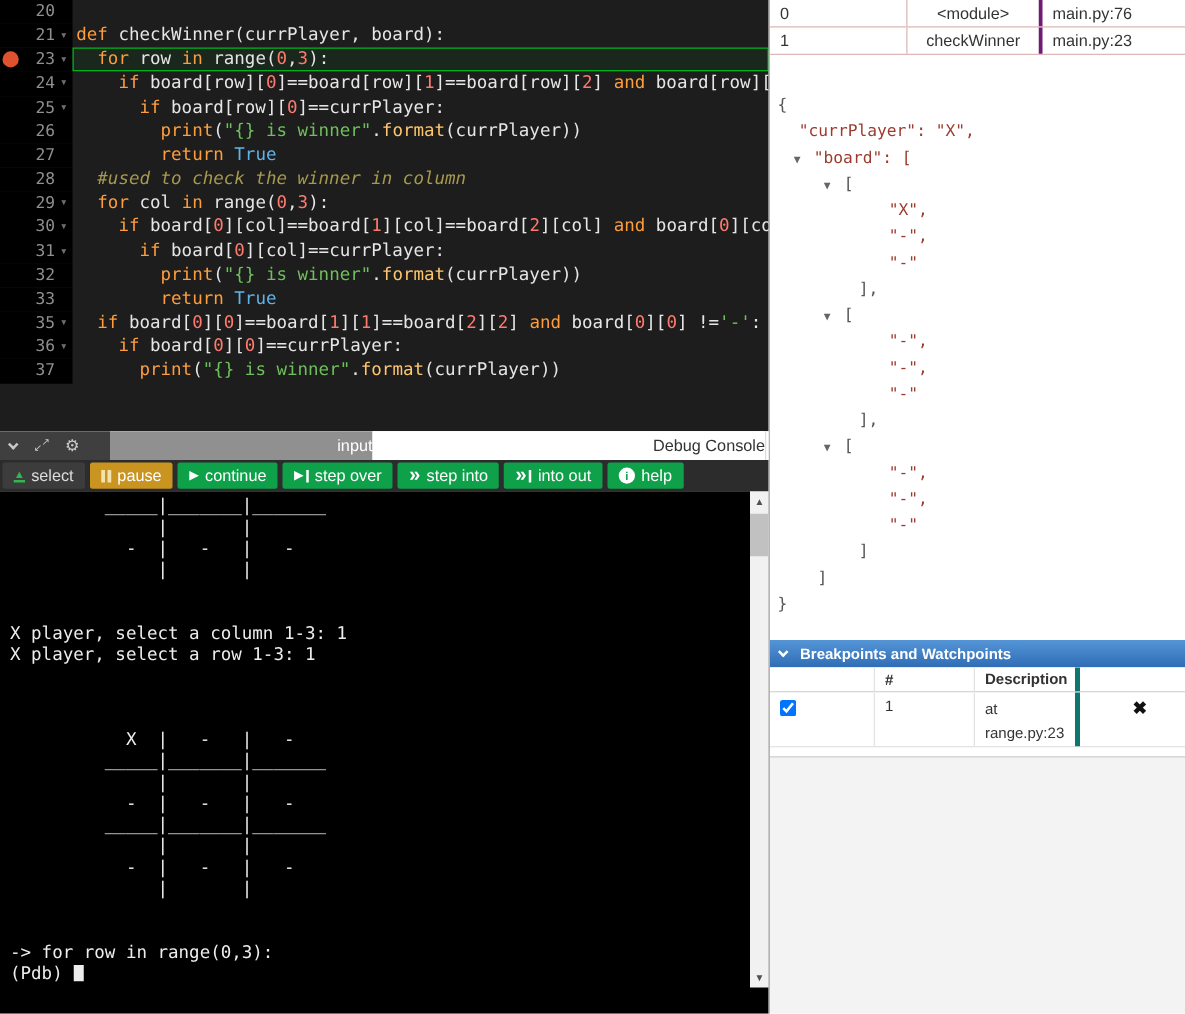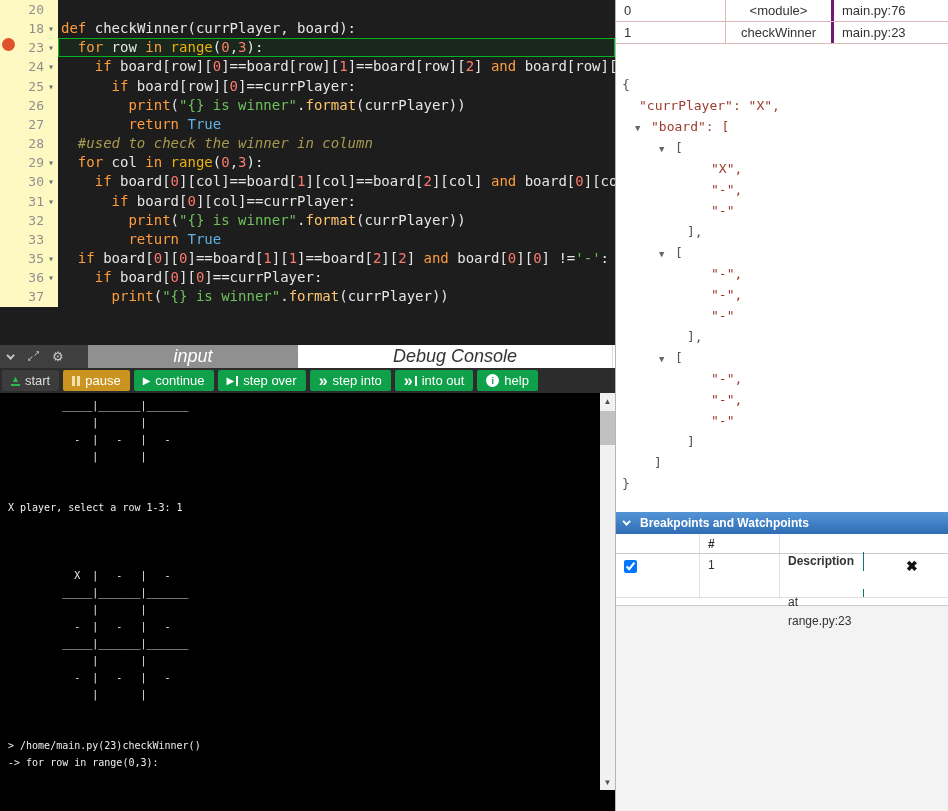--- a/index.html
+++ b/index.html
@@ -5,51 +5,51 @@
   * { margin:0; padding:0; box-sizing:border-box; }
   html,body { width:948px; height:811px; overflow:hidden; background:#fff;
               font-family:"Liberation Sans", sans-serif; }
   #app { position:relative; width:948px; height:811px; }
 
   
   #editor { position:absolute; left:0; top:0; width:615px; height:345px;
             background:#1d1d1d; overflow:hidden; }
   .ed-line { display:flex; height:19.166px; line-height:19.166px;
              font-family:"DejaVu Sans Mono", monospace; font-size:14px; white-space:pre; }
-  .gutter { flex:0 0 58px; background:#fef9c3; color:#8f8f8f; display:flex;
-            font-size:13px; }
+  .gutter { flex:0 0 58px; background:#000000; color:#8f8f8f; display:flex;
+            align-items:center; font-size:13px; }
   .bp-dot { flex:0 0 13px; width:13px; height:13px; margin-left:2px; border-radius:50%; }
   .bp-dot.on { background:#e0512e; }
   .lnum { flex:1; text-align:right; }
   .fold { flex:0 0 14px; text-align:center; color:#707070; font-size:10px; }
   .code { flex:1; color:#e6e6e6; padding-left:3px; overflow:hidden; }
   .code.cur { outline:1px solid #00b41e; outline-offset:-1px; background:rgba(0,180,30,0.07); }
   .tk-k { color:#ff9d3c; }
   .tk-c { color:#a79a4f; font-style:italic; }
   .tk-s { color:#6ec05b; }
-  .tk-g { color:#eab308; }
+  .tk-g { color:#e5e5e5; }
   .tk-b { color:#ff9d3c; }
   .tk-m { color:#ffc66d; }
   .tk-n { color:#ff7a6e; }
   .tk-t { color:#5fb3e8; }
   .tk-p, .tk-f { color:#e6e6e6; }
 
   
   #toolbar { position:absolute; left:0; top:345px; width:615px; height:23px;
              display:flex; background:#fff; }
   .tool-icons { flex:0 0 88px; background:#3f3f3f; display:flex; align-items:center;
                 gap:12px; padding-left:9px; }
   .chevdark { width:6px; height:6px; border-left:2px solid #c9c9c9;
               border-bottom:2px solid #c9c9c9; transform:rotate(-45deg) translateY(-2px); }
   .resize { position:relative; width:13px; height:13px; color:#c9c9c9; }
   .resize i { position:absolute; font-style:normal; font-size:8px; line-height:8px; }
   .resize i:first-child { right:0; top:0; }
   .resize i:last-child { left:0; bottom:0; }
   .gear { color:#c9c9c9; font-size:13px; line-height:13px; }
-  .tab { font-size:18px; line-height:23px; text-align:center; cursor:pointer;font-style:italic; }
+  .tab { font-size:13px; line-height:23px; text-align:right; cursor:pointer; }
   .tab-input { flex:0 0 210px; background:#909090; color:#fff; }
   .tab-debug { flex:0 0 315px; background:#fff; color:#333; border-right:1px solid #ddd; }
 
   
   #debugbar { position:absolute; left:0; top:368px; width:615px; height:25px;
               background:#2c2c2c; display:flex; align-items:center; padding-left:2px; }
   .btn { height:21px; border:none; border-radius:2px; font-size:13px;
          font-family:"Liberation Sans", sans-serif; display:flex; align-items:center;
          gap:5px; padding:0 9px; margin-right:4px; cursor:pointer; }
   .btn-start { background:#3c3c3c; color:#ddd; }
@@ -62,21 +62,21 @@
   .tri { font-size:10px; line-height:10px; }
   .bar { display:inline-block; width:2px; height:10px; background:#fff; margin-left:-3px; }
   .chev { font-size:16px; font-weight:bold; line-height:12px; }
   .helpc { width:13px; height:13px; border-radius:50%; background:#fff; color:#0fa04a;
            font-size:9px; font-weight:bold; display:inline-flex; align-items:center;
            justify-content:center; }
 
   
   #console { position:absolute; left:0; top:393px; width:615px; height:418px;
              background:#000; overflow:hidden; padding:4px 0 0 8px; }
-  .con-line { font-family:"DejaVu Sans Mono", monospace; font-size:10px; height:17px;
+  .con-line { font-family:"DejaVu Sans Mono", monospace; font-size:14px; height:17px;
               line-height:17px; color:#ededed; white-space:pre; }
   .cursor { display:inline-block; width:8px; height:13px; background:#ededed;
             vertical-align:-2px; }
   #con-scroll { position:absolute; left:600px; top:393px; width:15px; height:397px;
                 background:#f1f1f1; }
   .sb-btn { position:absolute; left:0; width:15px; height:16px; display:flex;
             align-items:center; justify-content:center; font-size:8px; color:#505050;
             cursor:pointer; }
   .sb-up { top:0; }
   .sb-down { bottom:0; }
@@ -106,36 +106,36 @@
   .lv-st { color:#9b3b2e; }
   .lv-br { color:#555; }
   .lv-arrow { display:inline-block; width:16px; color:#666; font-size:9px; cursor:pointer; }
   #bp-table { background:#fff; }
   .bph { display:flex; height:20px; border-bottom:1px solid #ccc; font-size:12px;
          font-weight:bold; color:#333; align-items:center; background:#fff; }
   .bpr { display:flex; height:44px; border-bottom:1px solid #ddd; font-size:12px;
          color:#333; background:#fff; }
   .bc1 { flex:0 0 84px; border-right:1px solid #e3e3e3; padding:6px 0 0 8px; }
   .bc2 { flex:0 0 80px; border-right:1px solid #e3e3e3; padding:4px 0 0 8px; }
-  .bc3 { flex:0 0 84px; border-right:1px solid #0f766e; padding:4px 0 0 8px;
-         line-height:19px;margin-top:35px; }
+  .bc3 { flex:0 0 84px; border-right:4px solid #0f766e; padding:4px 0 0 8px;
+         line-height:19px; }
   .bc4 { flex:1; padding:4px 0 0 42px; }
   .bph .bc1,.bph .bc2,.bph .bc3,.bph .bc4 { padding-top:0; display:flex; align-items:center;
          height:100%; }
   .del-x { font-weight:bold; font-size:14px; color:#111; cursor:pointer; }
   .bp-after { height:8px; background:#fff; border-bottom:1px solid #ccc; }
 </style>
 </head>
 <body>
 
 <div id="app">
 
   <div id="editor">
       <div class="ed-line"><div class="gutter"><span class="bp-dot"></span><span class="lnum">20</span><span class="fold"></span></div><div class="code"></div></div>
-      <div class="ed-line"><div class="gutter"><span class="bp-dot"></span><span class="lnum">18</span><span class="fold">▾</span></div><div class="code"><span class="tk-k">def</span><span class="tk-p"> </span><span class="tk-f">checkWinner</span><span class="tk-p">(currPlayer, board):</span></div></div>
+      <div class="ed-line"><div class="gutter"><span class="bp-dot"></span><span class="lnum">21</span><span class="fold">▾</span></div><div class="code"><span class="tk-k">def</span><span class="tk-p"> </span><span class="tk-f">checkWinner</span><span class="tk-p">(currPlayer, board):</span></div></div>
       <div class="ed-line"><div class="gutter"><span class="bp-dot on"></span><span class="lnum">23</span><span class="fold">▾</span></div><div class="code cur">  <span class="tk-k">for</span><span class="tk-p"> row </span><span class="tk-k">in</span><span class="tk-p"> </span><span class="tk-g">range</span><span class="tk-p">(</span><span class="tk-n">0</span><span class="tk-p">,</span><span class="tk-n">3</span><span class="tk-p">):</span></div></div>
       <div class="ed-line"><div class="gutter"><span class="bp-dot"></span><span class="lnum">24</span><span class="fold">▾</span></div><div class="code">    <span class="tk-k">if</span><span class="tk-p"> board[row][</span><span class="tk-n">0</span><span class="tk-p">]==board[row][</span><span class="tk-n">1</span><span class="tk-p">]==board[row][</span><span class="tk-n">2</span><span class="tk-p">] </span><span class="tk-k">and</span><span class="tk-p"> board[row][</span></div></div>
       <div class="ed-line"><div class="gutter"><span class="bp-dot"></span><span class="lnum">25</span><span class="fold">▾</span></div><div class="code">      <span class="tk-k">if</span><span class="tk-p"> board[row][</span><span class="tk-n">0</span><span class="tk-p">]==currPlayer:</span></div></div>
       <div class="ed-line"><div class="gutter"><span class="bp-dot"></span><span class="lnum">26</span><span class="fold"></span></div><div class="code">        <span class="tk-b">print</span><span class="tk-p">(</span><span class="tk-s">"{} is winner"</span><span class="tk-p">.</span><span class="tk-m">format</span><span class="tk-p">(currPlayer))</span></div></div>
       <div class="ed-line"><div class="gutter"><span class="bp-dot"></span><span class="lnum">27</span><span class="fold"></span></div><div class="code">        <span class="tk-k">return</span><span class="tk-p"> </span><span class="tk-t">True</span></div></div>
       <div class="ed-line"><div class="gutter"><span class="bp-dot"></span><span class="lnum">28</span><span class="fold"></span></div><div class="code">  <span class="tk-c">#used to check the winner in column</span></div></div>
       <div class="ed-line"><div class="gutter"><span class="bp-dot"></span><span class="lnum">29</span><span class="fold">▾</span></div><div class="code">  <span class="tk-k">for</span><span class="tk-p"> col </span><span class="tk-k">in</span><span class="tk-p"> </span><span class="tk-g">range</span><span class="tk-p">(</span><span class="tk-n">0</span><span class="tk-p">,</span><span class="tk-n">3</span><span class="tk-p">):</span></div></div>
       <div class="ed-line"><div class="gutter"><span class="bp-dot"></span><span class="lnum">30</span><span class="fold">▾</span></div><div class="code">    <span class="tk-k">if</span><span class="tk-p"> board[</span><span class="tk-n">0</span><span class="tk-p">][col]==board[</span><span class="tk-n">1</span><span class="tk-p">][col]==board[</span><span class="tk-n">2</span><span class="tk-p">][col] </span><span class="tk-k">and</span><span class="tk-p"> board[</span><span class="tk-n">0</span><span class="tk-p">][col] !=</span></div></div>
       <div class="ed-line"><div class="gutter"><span class="bp-dot"></span><span class="lnum">31</span><span class="fold">▾</span></div><div class="code">      <span class="tk-k">if</span><span class="tk-p"> board[</span><span class="tk-n">0</span><span class="tk-p">][col]==currPlayer:</span></div></div>
       <div class="ed-line"><div class="gutter"><span class="bp-dot"></span><span class="lnum">32</span><span class="fold"></span></div><div class="code">        <span class="tk-b">print</span><span class="tk-p">(</span><span class="tk-s">"{} is winner"</span><span class="tk-p">.</span><span class="tk-m">format</span><span class="tk-p">(currPlayer))</span></div></div>
@@ -154,21 +154,21 @@
         </span>
       <span class="gear">⚙</span>
     </div>
     <div class="tab tab-input">input</div>
     <div class="tab tab-debug">Debug Console</div>
   </div>
 
   <div id="debugbar">
     <button class="btn btn-start">
       <span class="eject">▲</span>
-      <span>start</span>
+      <span>select</span>
     </button>
     <button class="btn btn-pause">
       <span class="pbars">
           <i></i>
           <i></i>
         </span>
       <span>pause</span>
     </button>
     <button class="btn btn-green">
       <span class="tri">▶</span>
@@ -194,36 +194,37 @@
     </button>
   </div>
 
   <div id="console">
       <div class="con-line">         _____|_______|_______</div>
       <div class="con-line">              |       |</div>
       <div class="con-line">           -  |   -   |   -</div>
       <div class="con-line">              |       |</div>
       <div class="con-line"></div>
       <div class="con-line"></div>
+      <div class="con-line">X player, select a column 1-3: 1</div>
       <div class="con-line">X player, select a row 1-3: 1</div>
       <div class="con-line"></div>
       <div class="con-line"></div>
       <div class="con-line"></div>
       <div class="con-line">           X  |   -   |   -</div>
       <div class="con-line">         _____|_______|_______</div>
       <div class="con-line">              |       |</div>
       <div class="con-line">           -  |   -   |   -</div>
       <div class="con-line">         _____|_______|_______</div>
       <div class="con-line">              |       |</div>
       <div class="con-line">           -  |   -   |   -</div>
       <div class="con-line">              |       |</div>
       <div class="con-line"></div>
       <div class="con-line"></div>
-      <div class="con-line">&gt; /home/main.py(23)checkWinner()</div>
       <div class="con-line">-&gt; for row in range(0,3):</div>
+      <div class="con-line">(Pdb) <span class="cursor"></span></div>
     </div>
   <div id="con-scroll">
     <div class="sb-btn sb-up">▲</div>
     <div class="sb-thumb"></div>
     <div class="sb-btn sb-down">▼</div>
   </div>
 
   <div id="right">
     <div id="callstack">
         <div class="cs-row">

